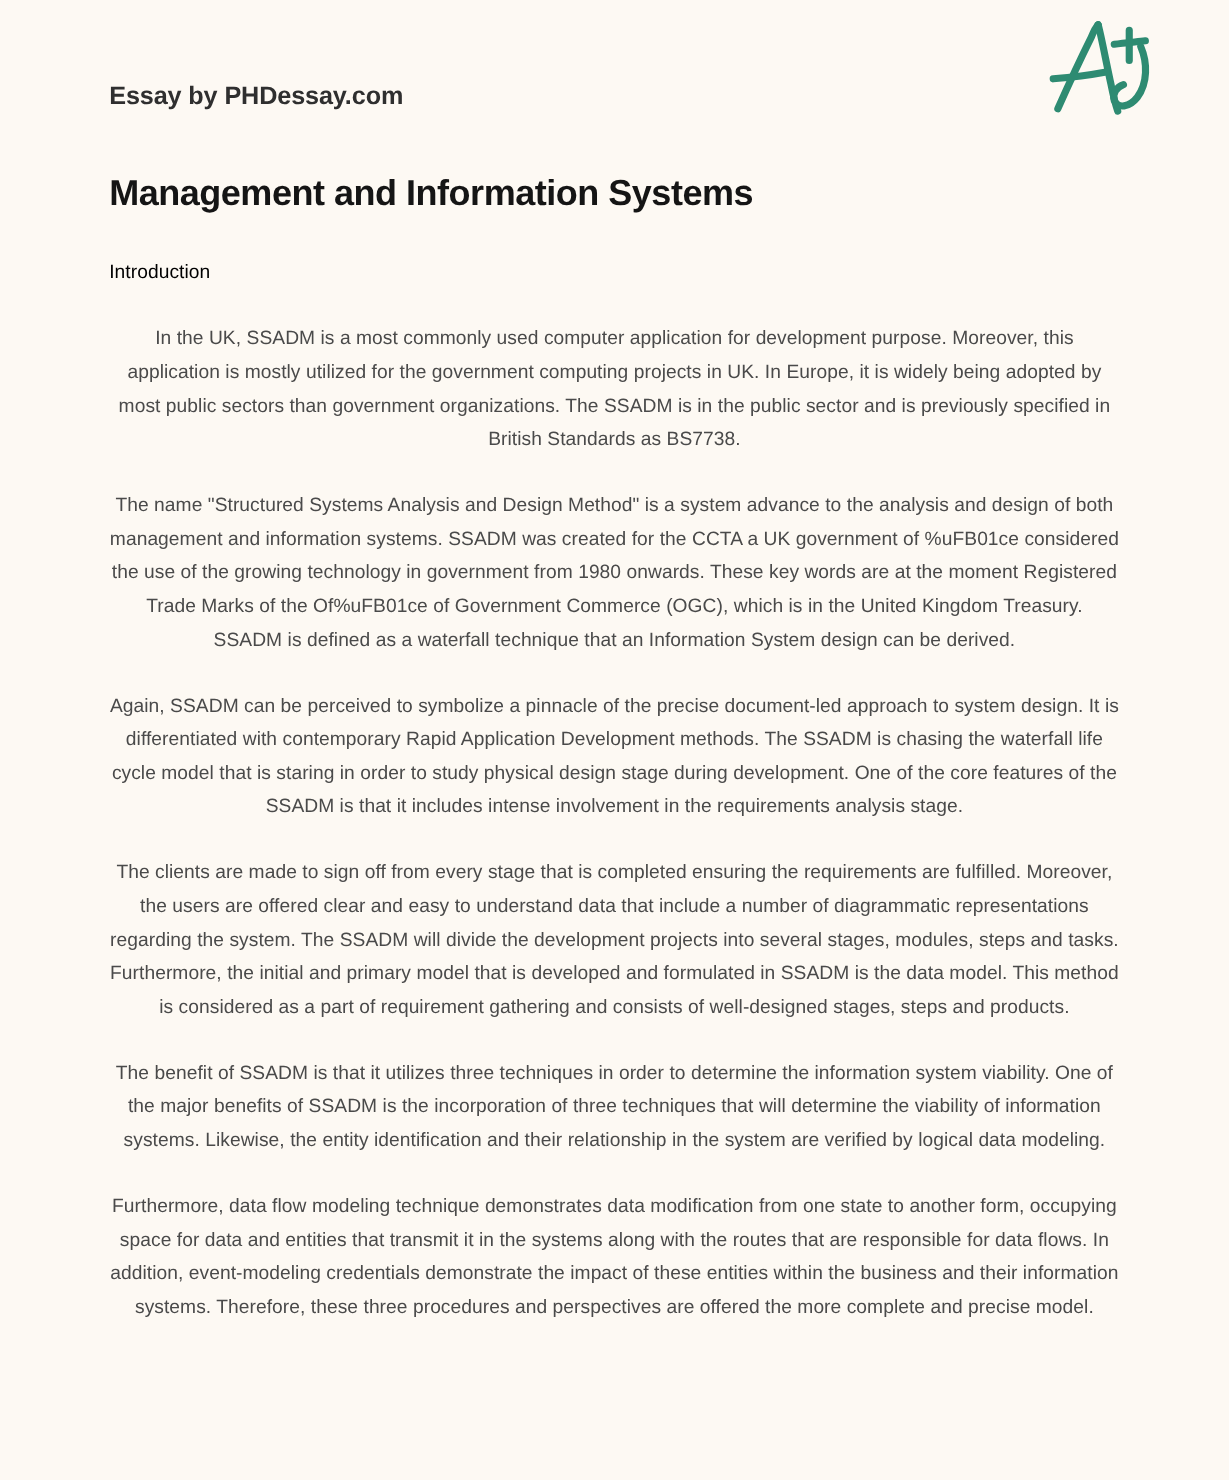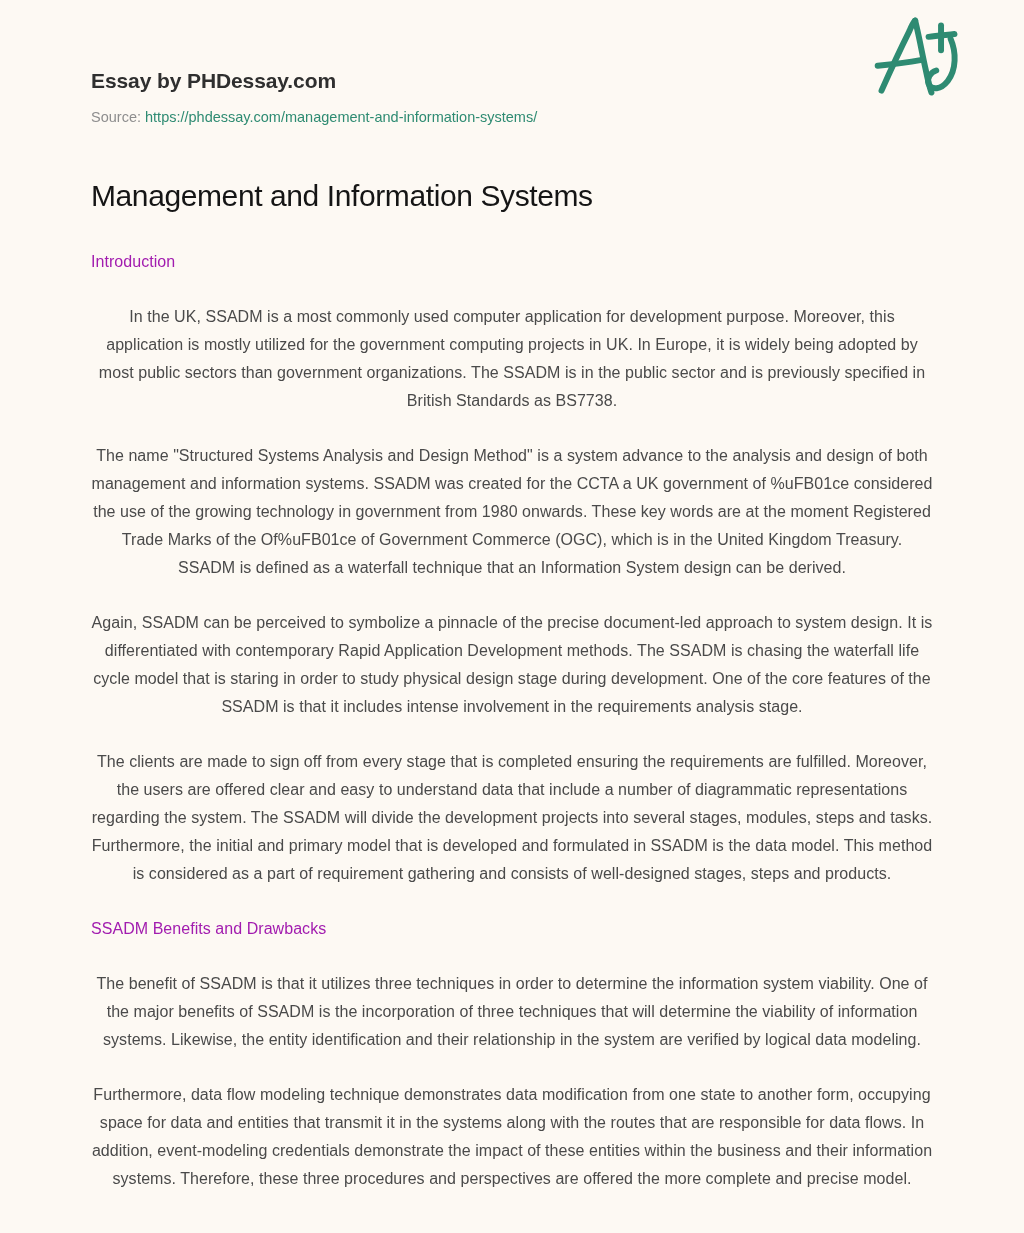--- a/index.html
+++ b/index.html
@@ -64,21 +64,21 @@
   .logo svg { display: block; width: 100%; height: 100%; }
 
   
   .article {
     padding: 0 91px;
     padding-top: 50px;
   }
 
   .doc-title {
     font-size: 30px;
-    font-weight: 400;
+    font-weight: 700;
     color: #151515;
     letter-spacing: -0.4px;
     line-height: 1.2;
     margin: 0 0 0 0;
   }
 
   .body-block {
     margin-top: 34px;
   }
 
@@ -89,38 +89,34 @@
     margin: 0 0 27px 0;
     text-align: center;
     max-width: 845px;
     letter-spacing: 0.05px;
   }
   p.para:last-child { margin-bottom: 0; }
 
   p.subhead {
     font-size: 16px;
     line-height: 28px;
-    color: #a21caf;
+    color: #000000;
     margin: 0 0 27px 0;
     letter-spacing: 0.05px;
   }
 </style>
 </head>
 <body>
 
 <div class="page">
 
   <div class="header">
 
     <div class="brand-line">Essay by PHDessay.com</div>
 
-    <div class="source-line">
-      <span class="source-label">Source:</span>
-      <a class="source-url" href="#">https://phdessay.com/management-and-information-systems/</a>
-    </div>
 
     <div class="logo">
       <svg viewBox="0 0 100 100" xmlns="http://www.w3.org/2000/svg" fill="none" stroke="#2e8b72" stroke-width="6.2" stroke-linecap="round" stroke-linejoin="round">
 
         <path d="M12 84 C 20 66, 32 40, 41 22 C 43 17, 45 13, 47 11"></path>
 
         <path d="M47 11 C 50 22, 54 44, 58 62 C 60 72, 62 80, 64 86"></path>
 
         <path d="M8 58 C 20 57, 38 55, 54 52"></path>
 
@@ -138,20 +134,19 @@
 
     <h1 class="doc-title">Management and Information Systems</h1>
 
     <div class="body-block">
 
       <p class="subhead">Introduction</p>
       <p class="para">In the UK, SSADM is a most commonly used computer application for development purpose. Moreover, this application is mostly utilized for the government computing projects in UK. In Europe, it is widely being adopted by most public sectors than government organizations. The SSADM is in the public sector and is previously specified in British Standards as BS7738.</p>
       <p class="para">The name "Structured Systems Analysis and Design Method" is a system advance to the analysis and design of both management and information systems. SSADM was created for the CCTA a UK government of %uFB01ce considered the use of the growing technology in government from 1980 onwards. These key words are at the moment Registered Trade Marks of the Of%uFB01ce of Government Commerce (OGC), which is in the United Kingdom Treasury. SSADM is defined as a waterfall technique that an Information System design can be derived.</p>
       <p class="para">Again, SSADM can be perceived to symbolize a pinnacle of the precise document-led approach to system design. It is differentiated with contemporary Rapid Application Development methods. The SSADM is chasing the waterfall life cycle model that is staring in order to study physical design stage during development. One of the core features of the SSADM is that it includes intense involvement in the requirements analysis stage.</p>
       <p class="para">The clients are made to sign off from every stage that is completed ensuring the requirements are fulfilled. Moreover, the users are offered clear and easy to understand data that include a number of diagrammatic representations regarding the system. The SSADM will divide the development projects into several stages, modules, steps and tasks. Furthermore, the initial and primary model that is developed and formulated in SSADM is the data model. This method is considered as a part of requirement gathering and consists of well-designed stages, steps and products.</p>
-      <p class="subhead">SSADM Benefits and Drawbacks</p>
       <p class="para">The benefit of SSADM is that it utilizes three techniques in order to determine the information system viability. One of the major benefits of SSADM is the incorporation of three techniques that will determine the viability of information systems. Likewise, the entity identification and their relationship in the system are verified by logical data modeling.</p>
       <p class="para">Furthermore, data flow modeling technique demonstrates data modification from one state to another form, occupying space for data and entities that transmit it in the systems along with the routes that are responsible for data flows. In addition, event-modeling credentials demonstrate the impact of these entities within the business and their information systems. Therefore, these three procedures and perspectives are offered the more complete and precise model.</p>
 
     </div>
   </div>
 
 </div>
 
 </body></html>

